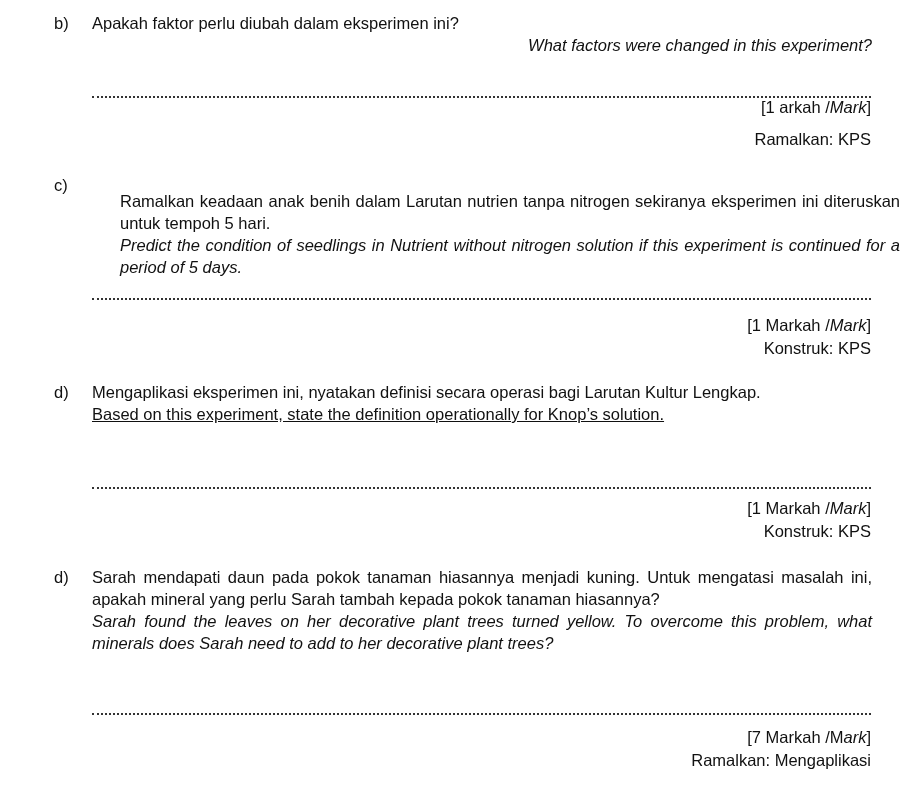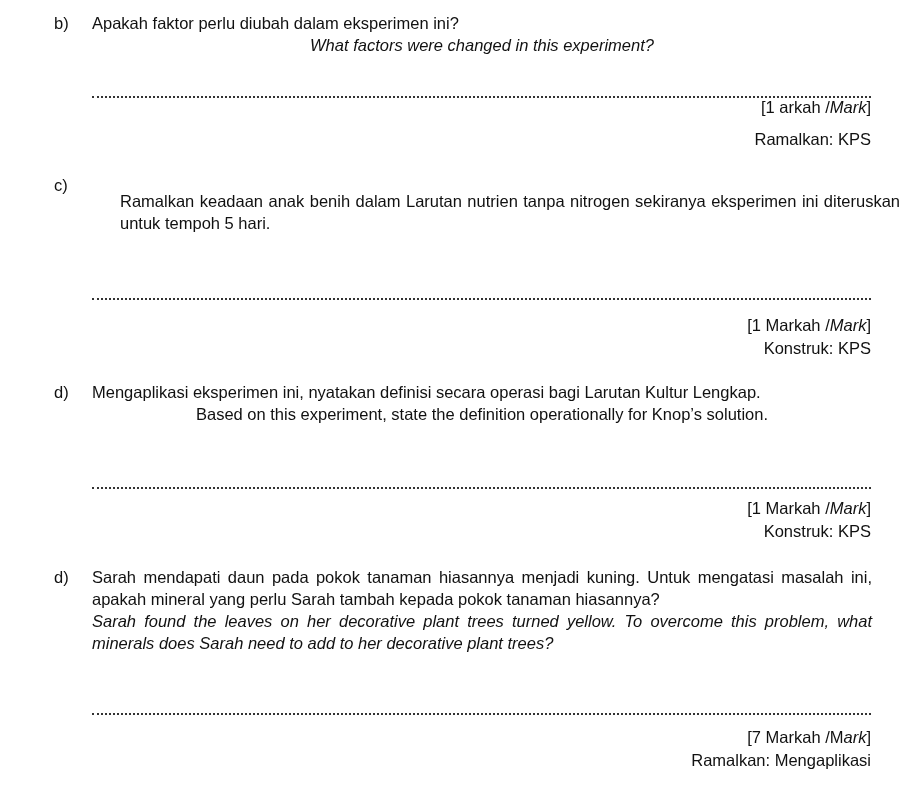--- a/index.html
+++ b/index.html
@@ -20,46 +20,47 @@
   }
   .marks { position: absolute; right: 36px; text-align: right; white-space: nowrap; }
 </style>
 </head>
 <body>
 
 <div class="q" style="top:12px;">
   <span class="q-label">b)</span>
   <div class="q-body" style="top:0;">
     <p style="text-align:left;">Apakah faktor perlu diubah dalam eksperimen ini?</p>
-    <p class="it" style="text-align:center;">What factors were changed in this experiment?</p>
+    <p class="it" style="text-align:right;">What factors were changed in this experiment?</p>
   </div>
   <div class="dots" style="top:84px;"></div>
   <div class="marks" style="top:84px;">
     <span>[1 arkah /</span><span class="it">Mark</span><span>]</span>
   </div>
   <div class="marks" style="top:116px;">Ramalkan: KPS</div>
 </div>
 
 <div class="q" style="top:174px;">
   <span class="q-label">c)</span>
   <div class="q-body" style="top:16px;margin-left:28px;">
     <p class="last-line-left">Ramalkan keadaan anak benih dalam Larutan nutrien tanpa nitrogen sekiranya eksperimen ini diteruskan untuk tempoh 5 hari.</p>
+    <p class="it last-line-left">Predict the condition of seedlings in Nutrient without nitrogen solution if this experiment is continued for a period of 5 days.</p>
   </div>
   <div class="dots" style="top:124px;"></div>
   <div class="marks" style="top:140px;">
     <span>[1 Markah /</span><span class="it">Mark</span><span>]</span>
   </div>
   <div class="marks" style="top:163px;">Konstruk: KPS</div>
 </div>
 
 <div class="q" style="top:381px;">
   <span class="q-label">d)</span>
   <div class="q-body" style="top:0;">
     <p class="last-line-left">Mengaplikasi eksperimen ini, nyatakan definisi secara operasi bagi Larutan Kultur Lengkap.</p>
-    <p style="text-align:center;">Based on this experiment, state the definition operationally for Knop’s solution.</p>
+    <p style="text-align:left;text-decoration:underline;">Based on this experiment, state the definition operationally for Knop’s solution.</p>
   </div>
   <div class="dots" style="top:106px;"></div>
   <div class="marks" style="top:116px;">
     <span>[1 Markah /</span><span class="it">Mark</span><span>]</span>
   </div>
   <div class="marks" style="top:139px;">Konstruk: KPS</div>
 </div>
 
 <div class="q" style="top:566px;">
   <span class="q-label">d)</span>

